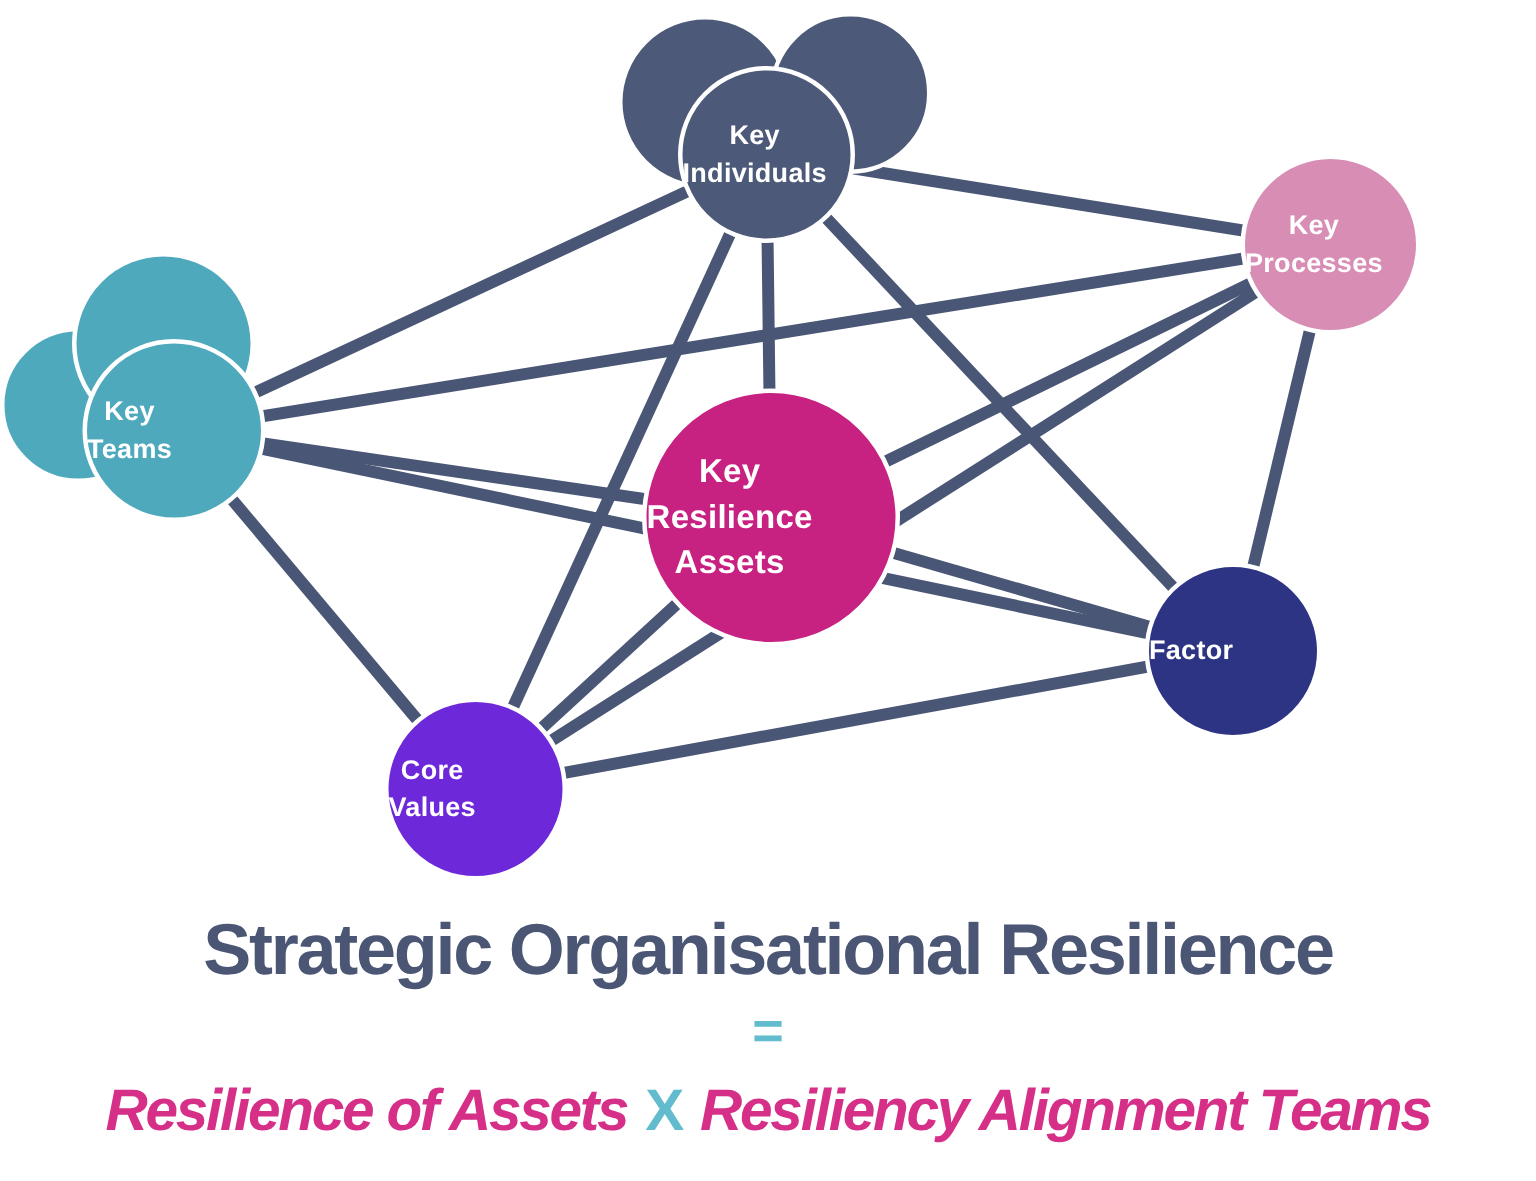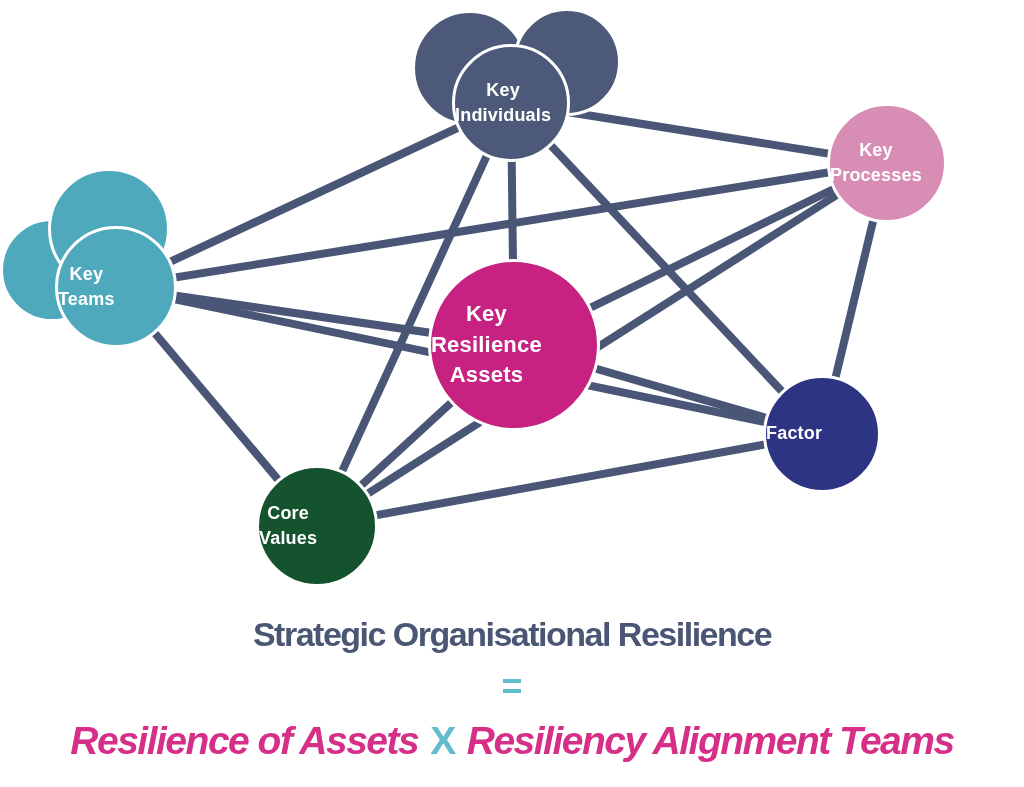--- a/index.html
+++ b/index.html
@@ -29,21 +29,21 @@
 
   .footer{
     position:absolute;
     left:0; right:0; top:608px;
     text-align:center;
     z-index:3;
     font-weight:700;
   }
   .footer-line1{
     color:var(--slateText);
-    font-size:34px;
+    font-size:48px;
     line-height:52px;
     letter-spacing:-1.5px;
     text-align:center;
   }
   .footer-equals{
     color:var(--tealText);
     font-size:36px;
     line-height:42px;
     margin-top:6px;
   }
@@ -96,21 +96,21 @@
 Processes</div>
       </div>
       <div class="circle main" style="background: rgb(199, 33, 129); left: 428px; top: 259px; width: 172px; height: 172px;">
         <div class="node-label" style="font-size: 22px;">Key
 Resilience
 Assets</div>
       </div>
       <div class="circle main" style="background: rgb(46, 52, 132); left: 763px; top: 375px; width: 118px; height: 118px;">
         <div class="node-label" style="font-size: 18px;">Factor</div>
       </div>
-      <div class="circle main" style="background: #14532d; left: 256px; top: 465px; width: 122px; height: 122px;">
+      <div class="circle main" style="background: #6d28d9; left: 256px; top: 465px; width: 122px; height: 122px;">
         <div class="node-label" style="font-size: 18px;">Core
 Values</div>
       </div>
     </div>
 
   <div class="footer">
     <div class="footer-line1">Strategic Organisational Resilience</div>
     <div class="footer-equals">=</div>
     <div class="footer-line3">
       <span class="formula-part">Resilience of Assets</span><span class="formula-op">X</span><span class="formula-part">Resiliency Alignment Teams</span>

